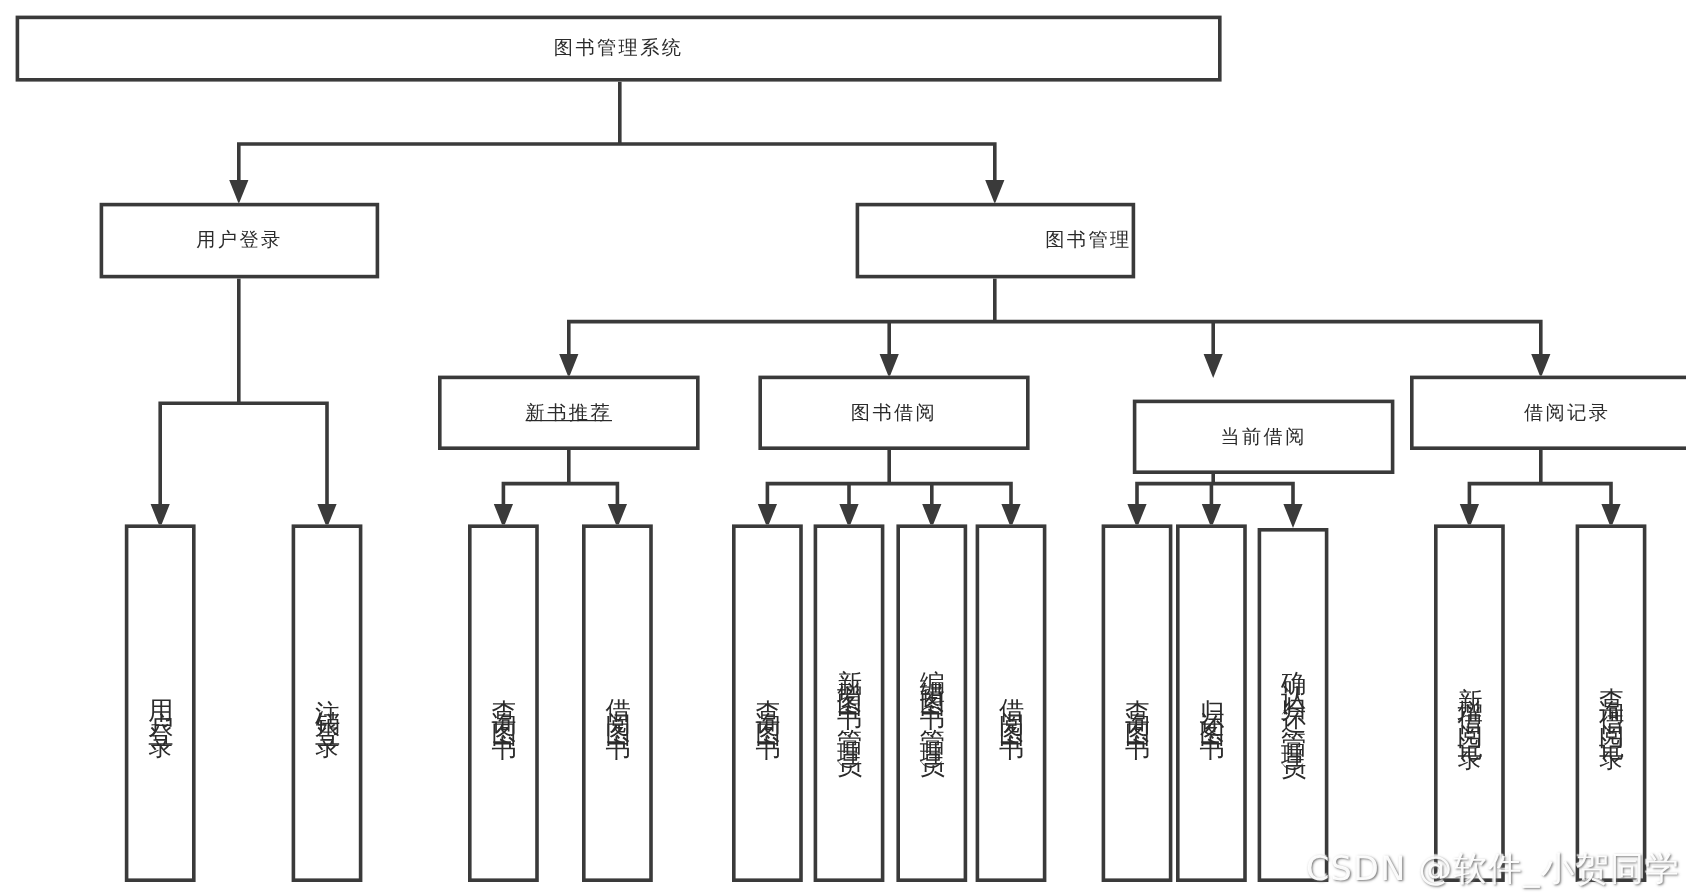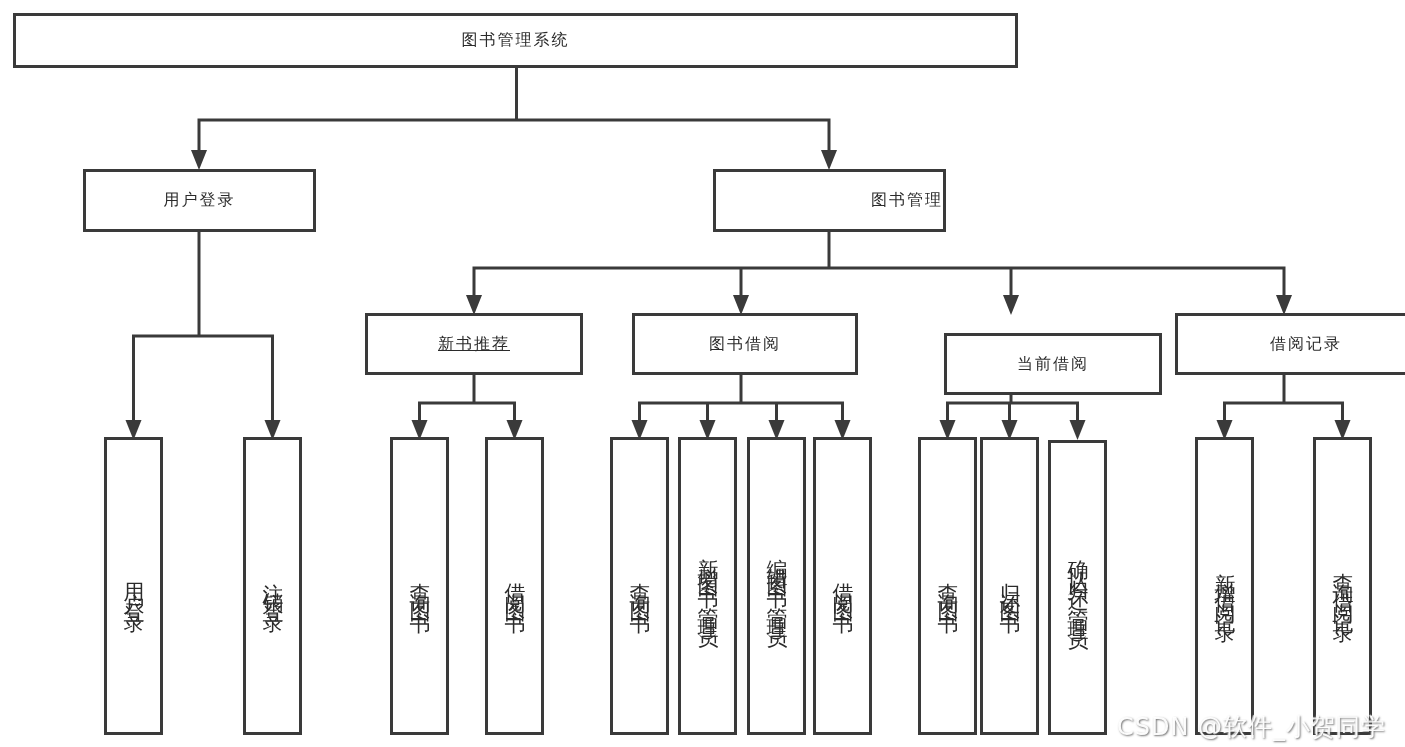--- a/index.html
+++ b/index.html
@@ -39,24 +39,24 @@
   }
   .node.leaf span {
     writing-mode: vertical-rl;
     text-orientation: mixed;
     font-size: 21px;
     letter-spacing: 10px;
     line-height: 1;
   }
   .watermark {
     position: absolute;
-    right: 19px;
+    right: 5px;
     bottom: 4px;
     z-index: 5;
-    font-size: 24px;
+    font-size: 28px;
     letter-spacing: 1px;
     color: rgba(255,255,255,0.95);
     text-shadow: 1px 1px 2px rgba(90,90,90,0.85), -1px -1px 1px rgba(255,255,255,0.9);
     white-space: nowrap;
   }
 </style>
 </head>
 <body>
 
 <div class="canvas">

